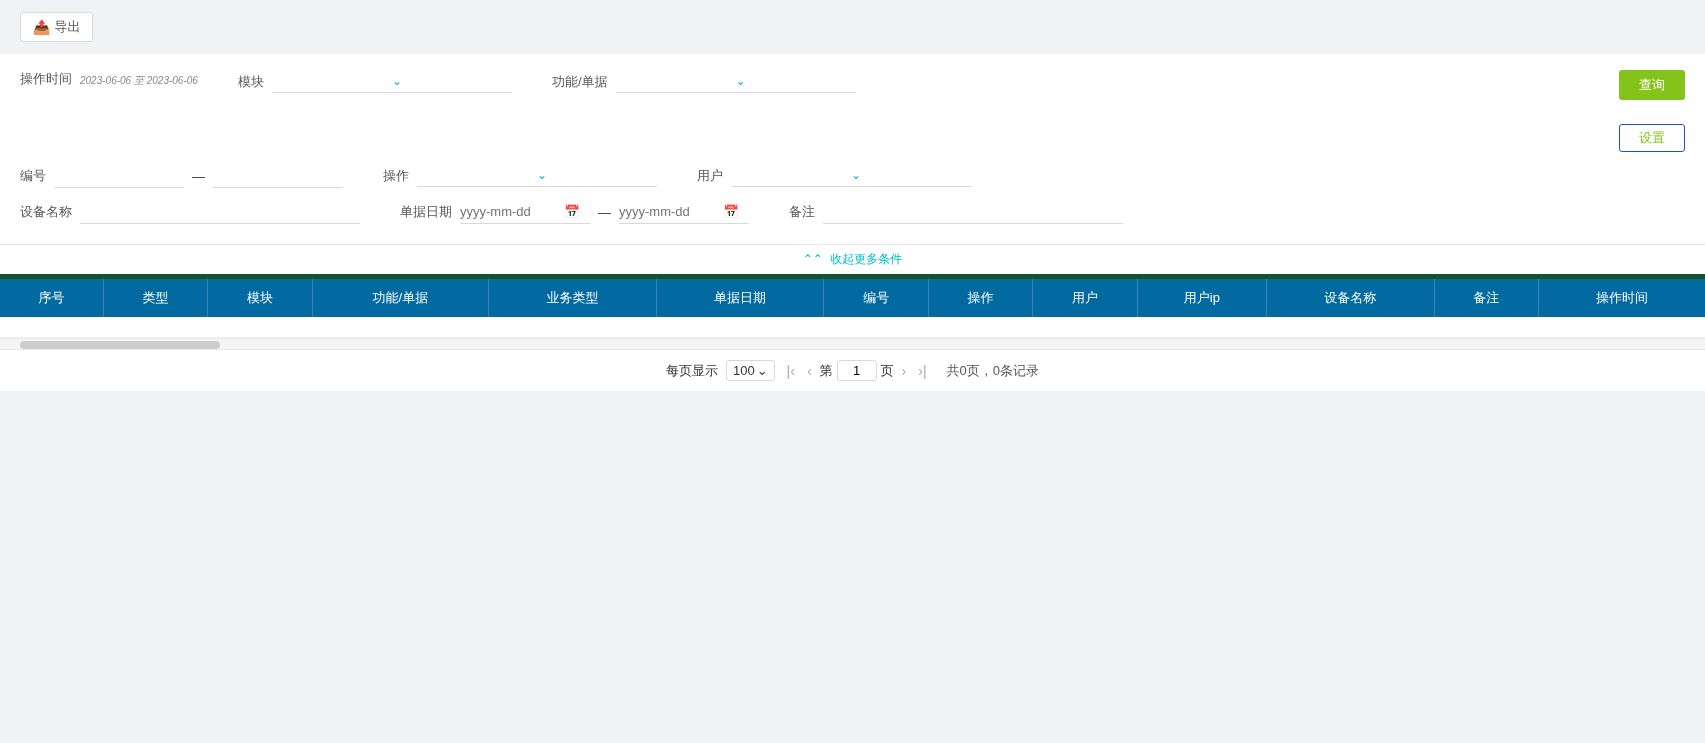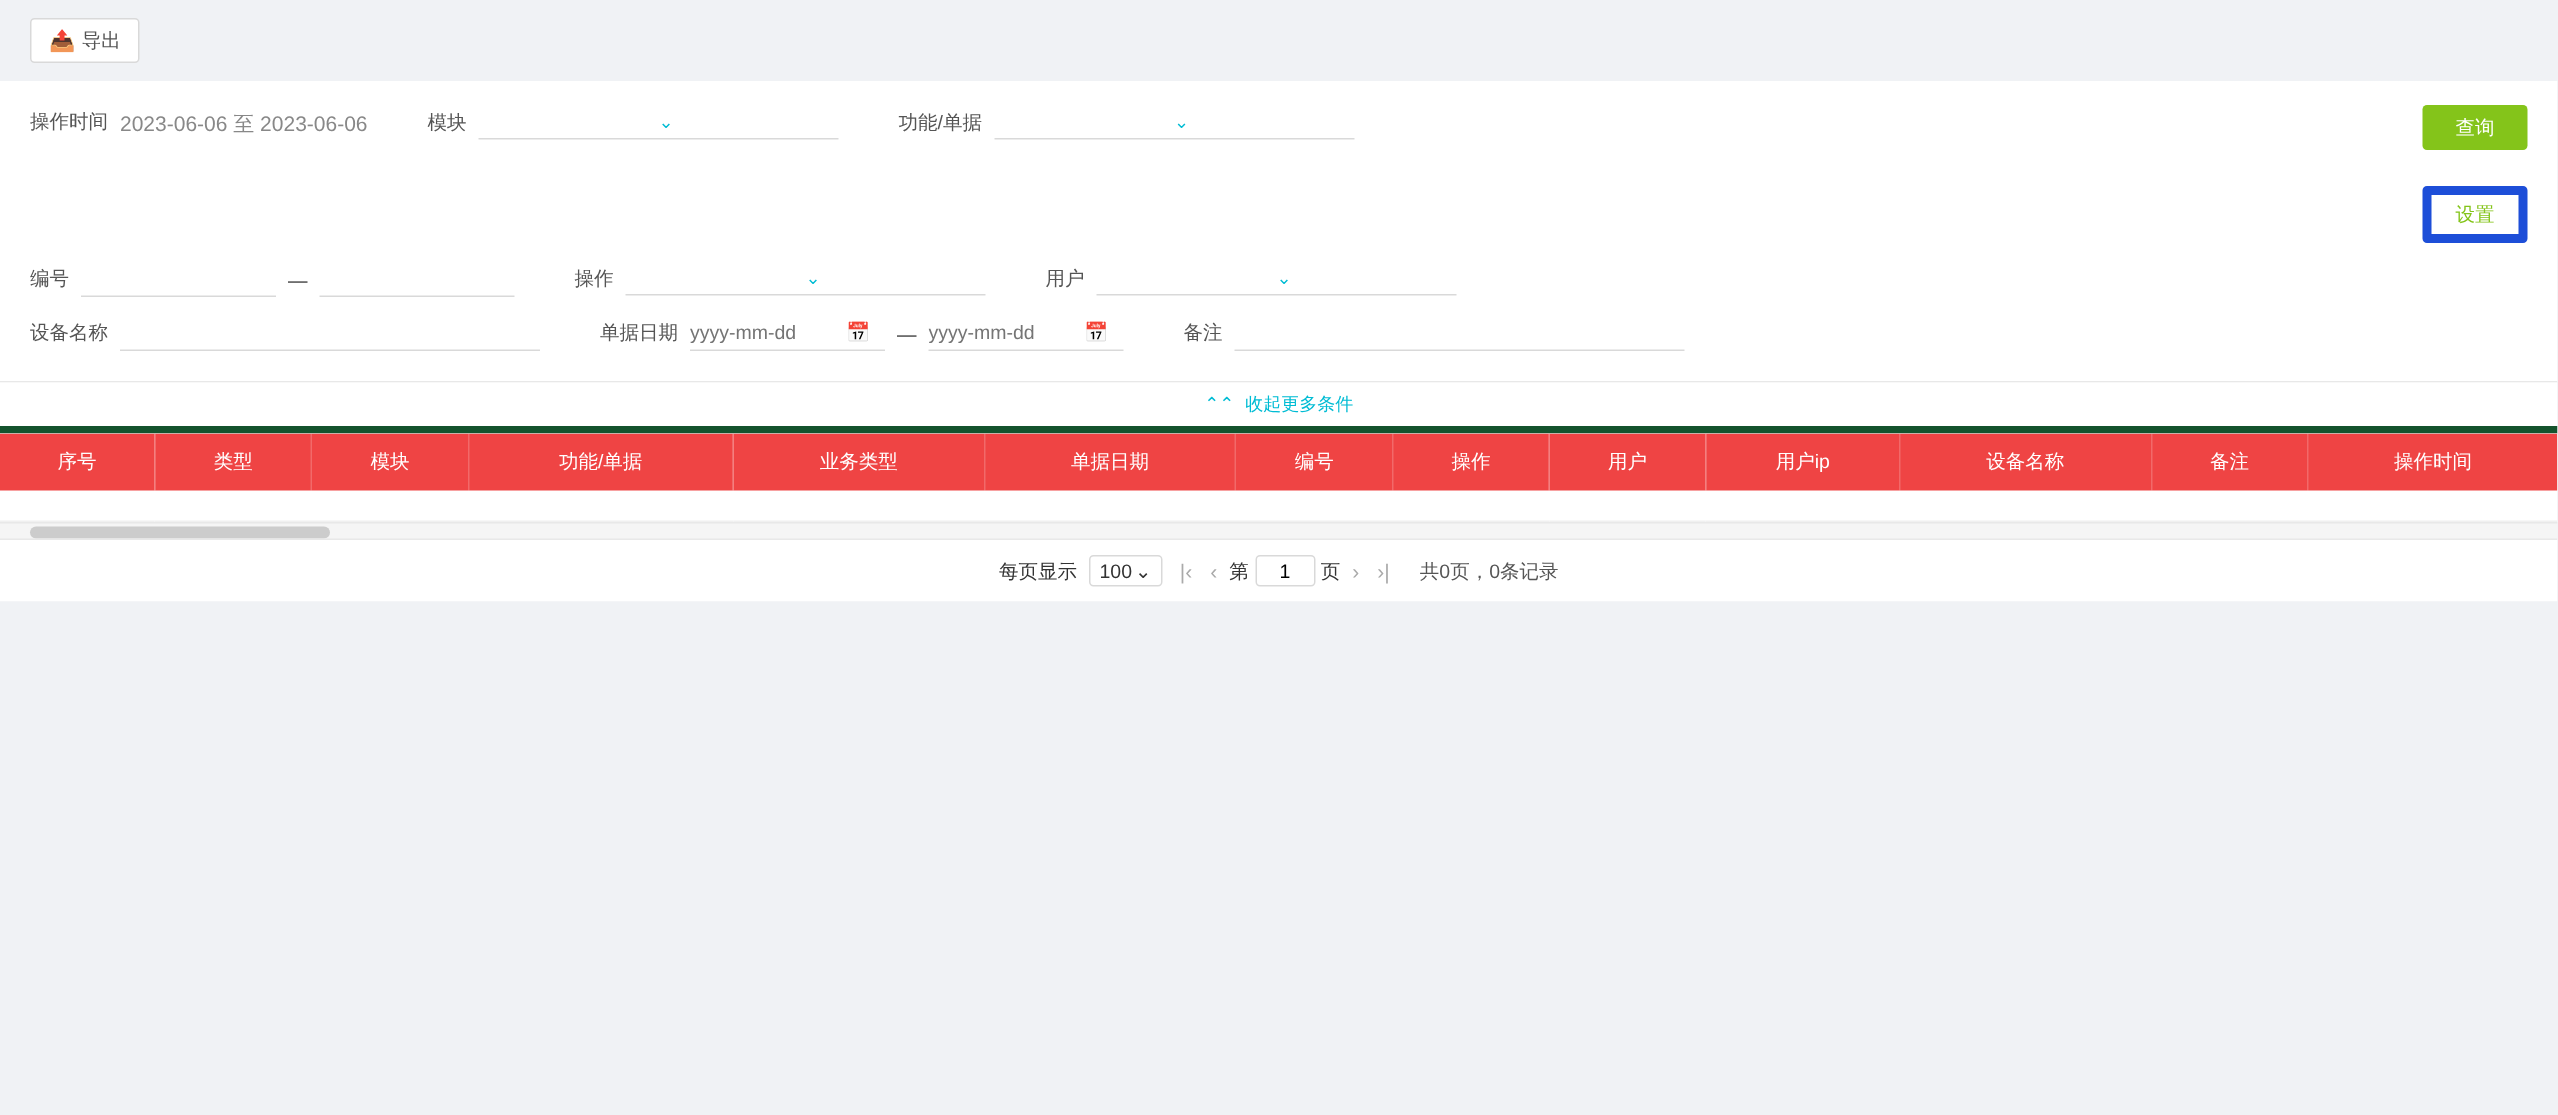--- a/index.html
+++ b/index.html
@@ -64,21 +64,21 @@
       background: #00bcd4;
       border-color: #00bcd4;
       color: #fff;
       border-radius: 50%;
       width: 28px; height: 28px;
       display: flex; align-items: center; justify-content: center;
       padding: 0;
       font-size: 12px;
     }
     .time-btn.plain { border-radius: 3px; }
-    .time-range-text { font-size: 14px; color: #888; margin-top: 4px; }
+    .time-range-text { font-size: 10px; color: #888; margin-top: 4px; font-style: italic; }
 
     .filter-time-container { display: flex; flex-direction: column; }
 
     .select-input {
       display: flex; align-items: center;
       border-bottom: 1px solid #d9d9d9;
       min-width: 200px; padding: 4px 0;
       cursor: pointer; position: relative;
     }
     .select-input span { flex: 1; color: #ccc; font-size: 13px; }
@@ -107,21 +107,21 @@
     .action-buttons {
       display: flex; flex-direction: column; gap: 24px; margin-left: auto;
     }
     .btn-query {
       background: #84c41a; color: #fff;
       border: none; padding: 6px 20px;
       border-radius: 3px; cursor: pointer; font-size: 13px;
     }
     .btn-settings {
       background: #fff; color: #84c41a;
-      border: 6px solid #1d4ed8;
+      border: 1px solid #1d4ed8;
       padding: 4px 16px;
       border-radius: 3px; cursor: pointer; font-size: 13px;
     }
 
     .collapse-bar {
       text-align: center;
       padding: 6px 0;
       color: #00bcd4;
       font-size: 12px;
       cursor: pointer;
@@ -134,21 +134,21 @@
       overflow-x: auto;
     }
 
     .data-table {
       width: 100%;
       border-collapse: collapse;
       min-width: 1200px;
     }
 
     .data-table thead tr {
-      background: #ef4444;
+      background: #0369a1;
       color: #fff;
     }
 
     .data-table thead th {
       padding: 10px 8px;
       text-align: center;
       font-weight: normal;
       font-size: 13px;
       white-space: nowrap;
       border-right: 1px solid rgba(255,255,255,0.2);

